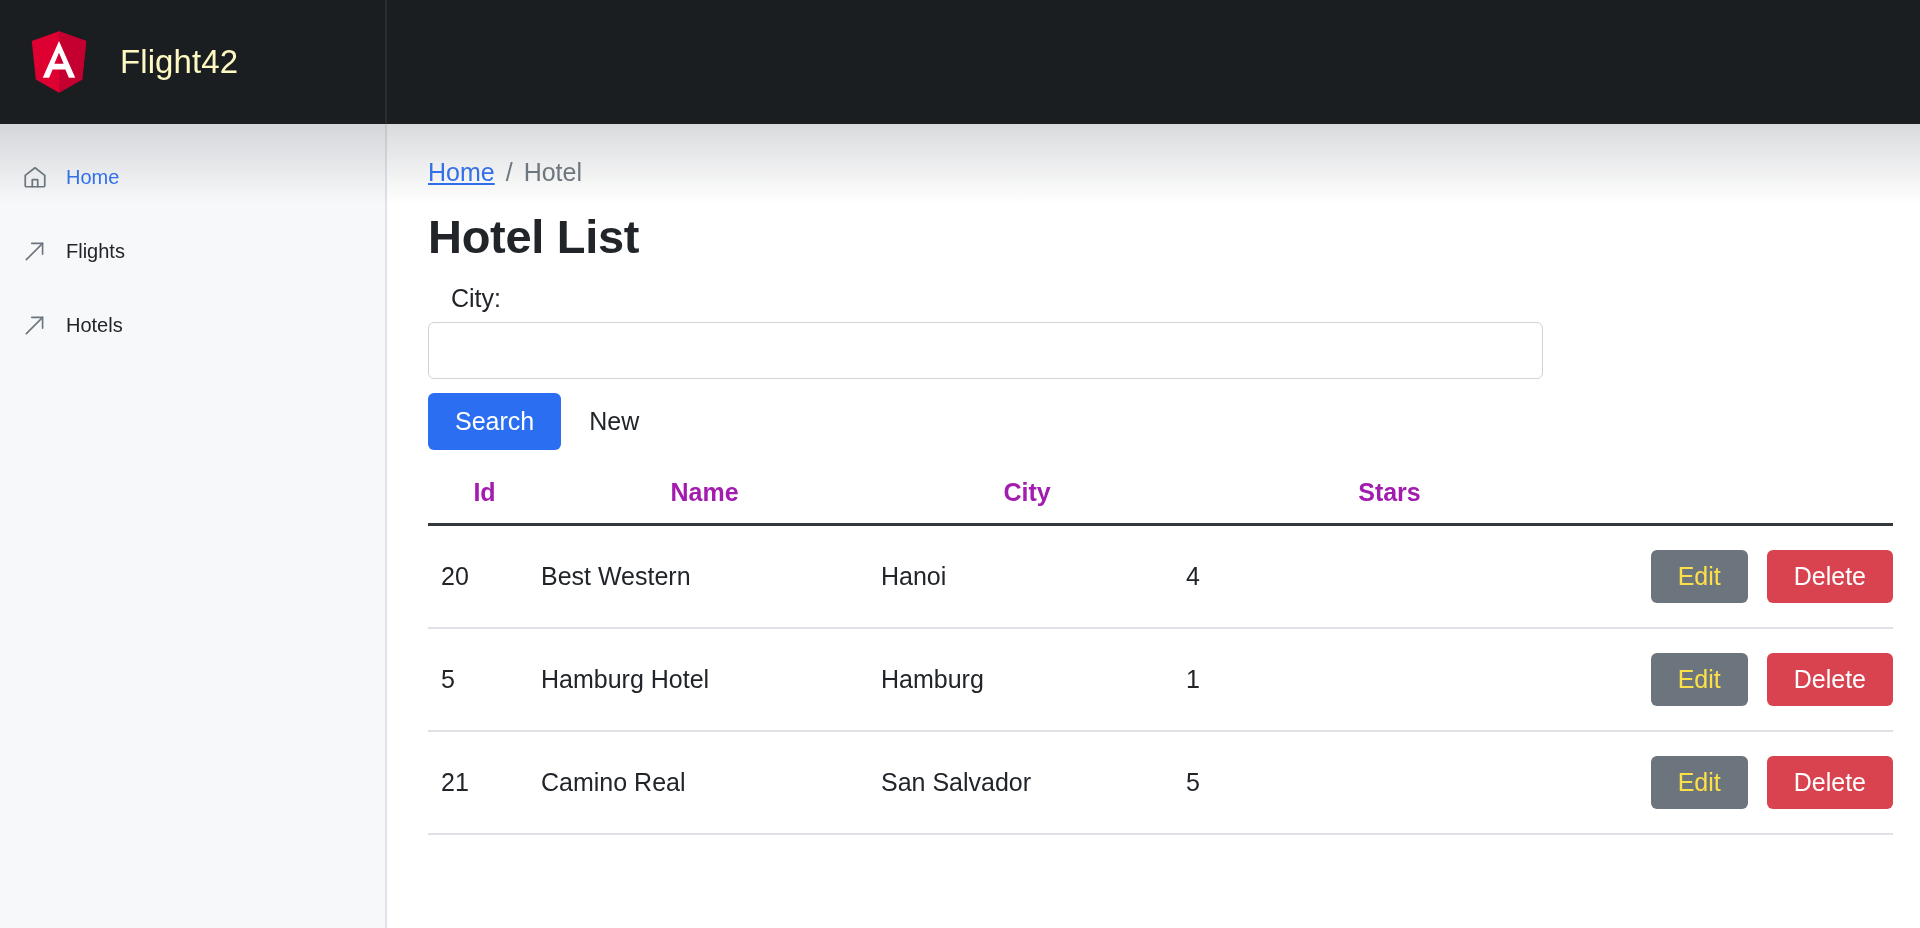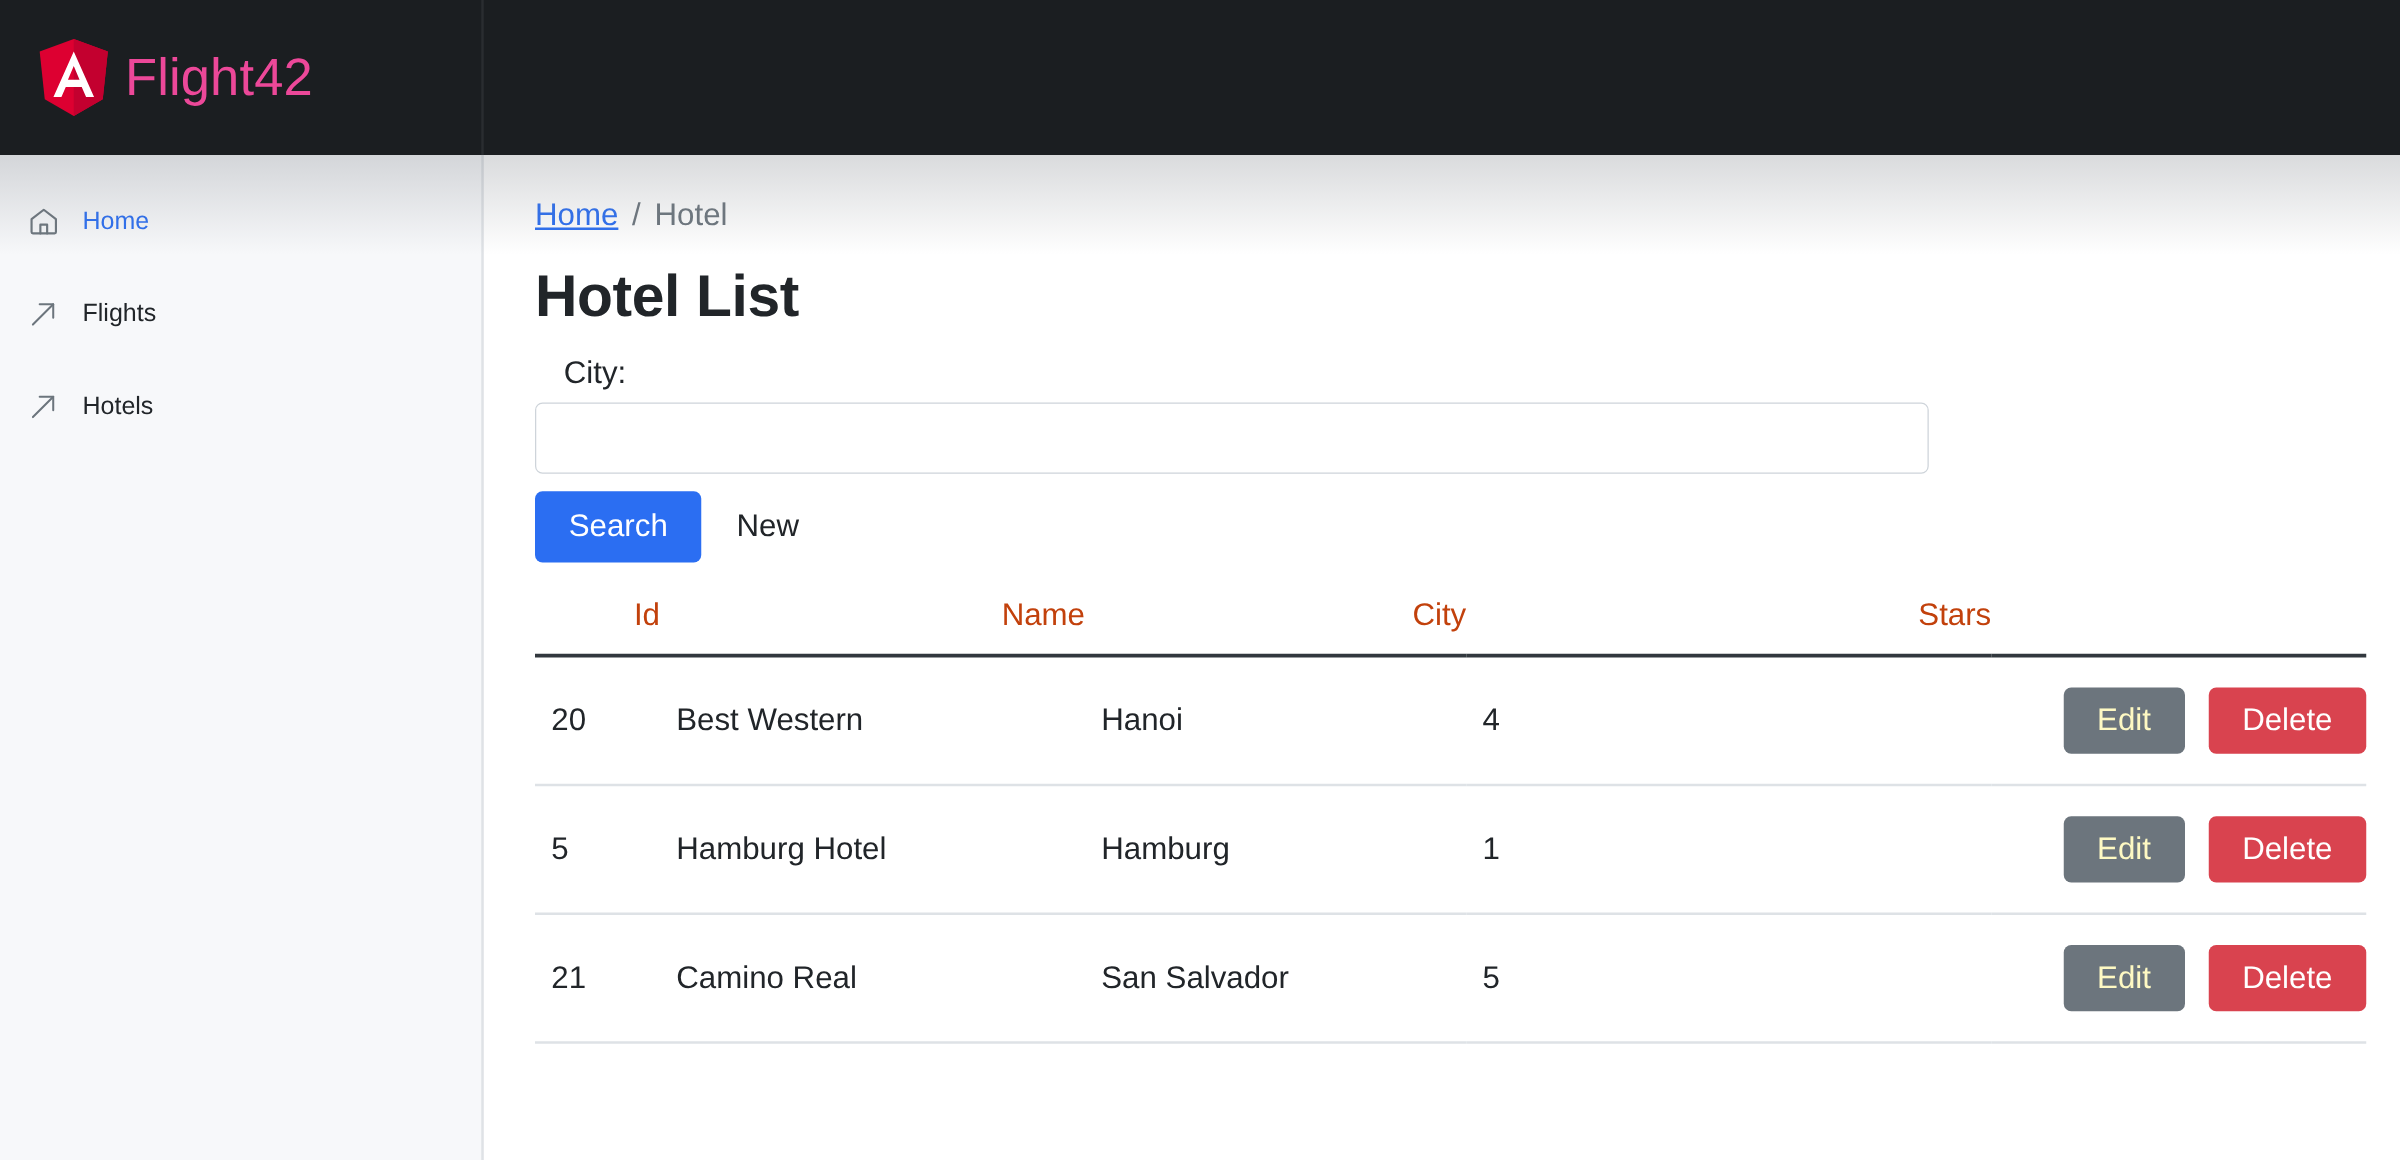--- a/index.html
+++ b/index.html
@@ -22,24 +22,24 @@
     display: flex; align-items: center;
     z-index: 5;
   }
   .brand {
     display: flex; align-items: center;
     margin-left: 30px;
     text-decoration: none;
   }
   .brand-logo { width: 58px; height: 62px; display: block; }
   .brand-name {
-    color: #ec4899;
-    font-size: 42px;
+    color: #fef9c3;
+    font-size: 33px;
     font-weight: 400;
-    margin-left: 12px;
+    margin-left: 32px;
     letter-spacing: .1px;
     white-space: nowrap;
   }
   .topbar-sep {
     position: absolute; left: 385px; top: 0;
     width: 2px; height: 124px;
     background: #2a2d30;
   }
 
   
@@ -161,24 +161,24 @@
   }
 
   
   .hotel-table {
     width: 100%;
     border-collapse: collapse;
     margin-top: 16px;
     table-layout: fixed;
   }
   .hotel-table th {
-    text-align: right;
-    font-size: 25px;
-    font-weight: 400;
-    color: #c2410c;
+    text-align: center;
+    font-size: 25px;
+    font-weight: 700;
+    color: #a21caf;
     padding: 12px 0 16px 13px;
     border-bottom: 3px solid #32383e;
   }
   .hotel-table td {
     font-size: 25px;
     color: #212529;
     padding: 24px 0 24px 13px;
     border-top: 2px solid #dee2e6;
     vertical-align: middle;
   }
@@ -188,21 +188,21 @@
   .col-city   { width: 305px; }
   .col-stars  { width: 420px; }
   .col-actions{ width: 300px; }
   .cell-actions {
     text-align: right;
     padding-right: 0 !important;
     white-space: nowrap;
   }
   .btn-edit {
     background: #6c757d;
-    color: #fef9c3;
+    color: #fde047;
     padding: 14px 27px;
     border: none; border-radius: 6px;
     font-size: 25px;
     font-family: "Liberation Sans", sans-serif;
     cursor: pointer;
     line-height: 1;
   }
   .btn-delete {
     background: #d9434f;
     color: #fff;

